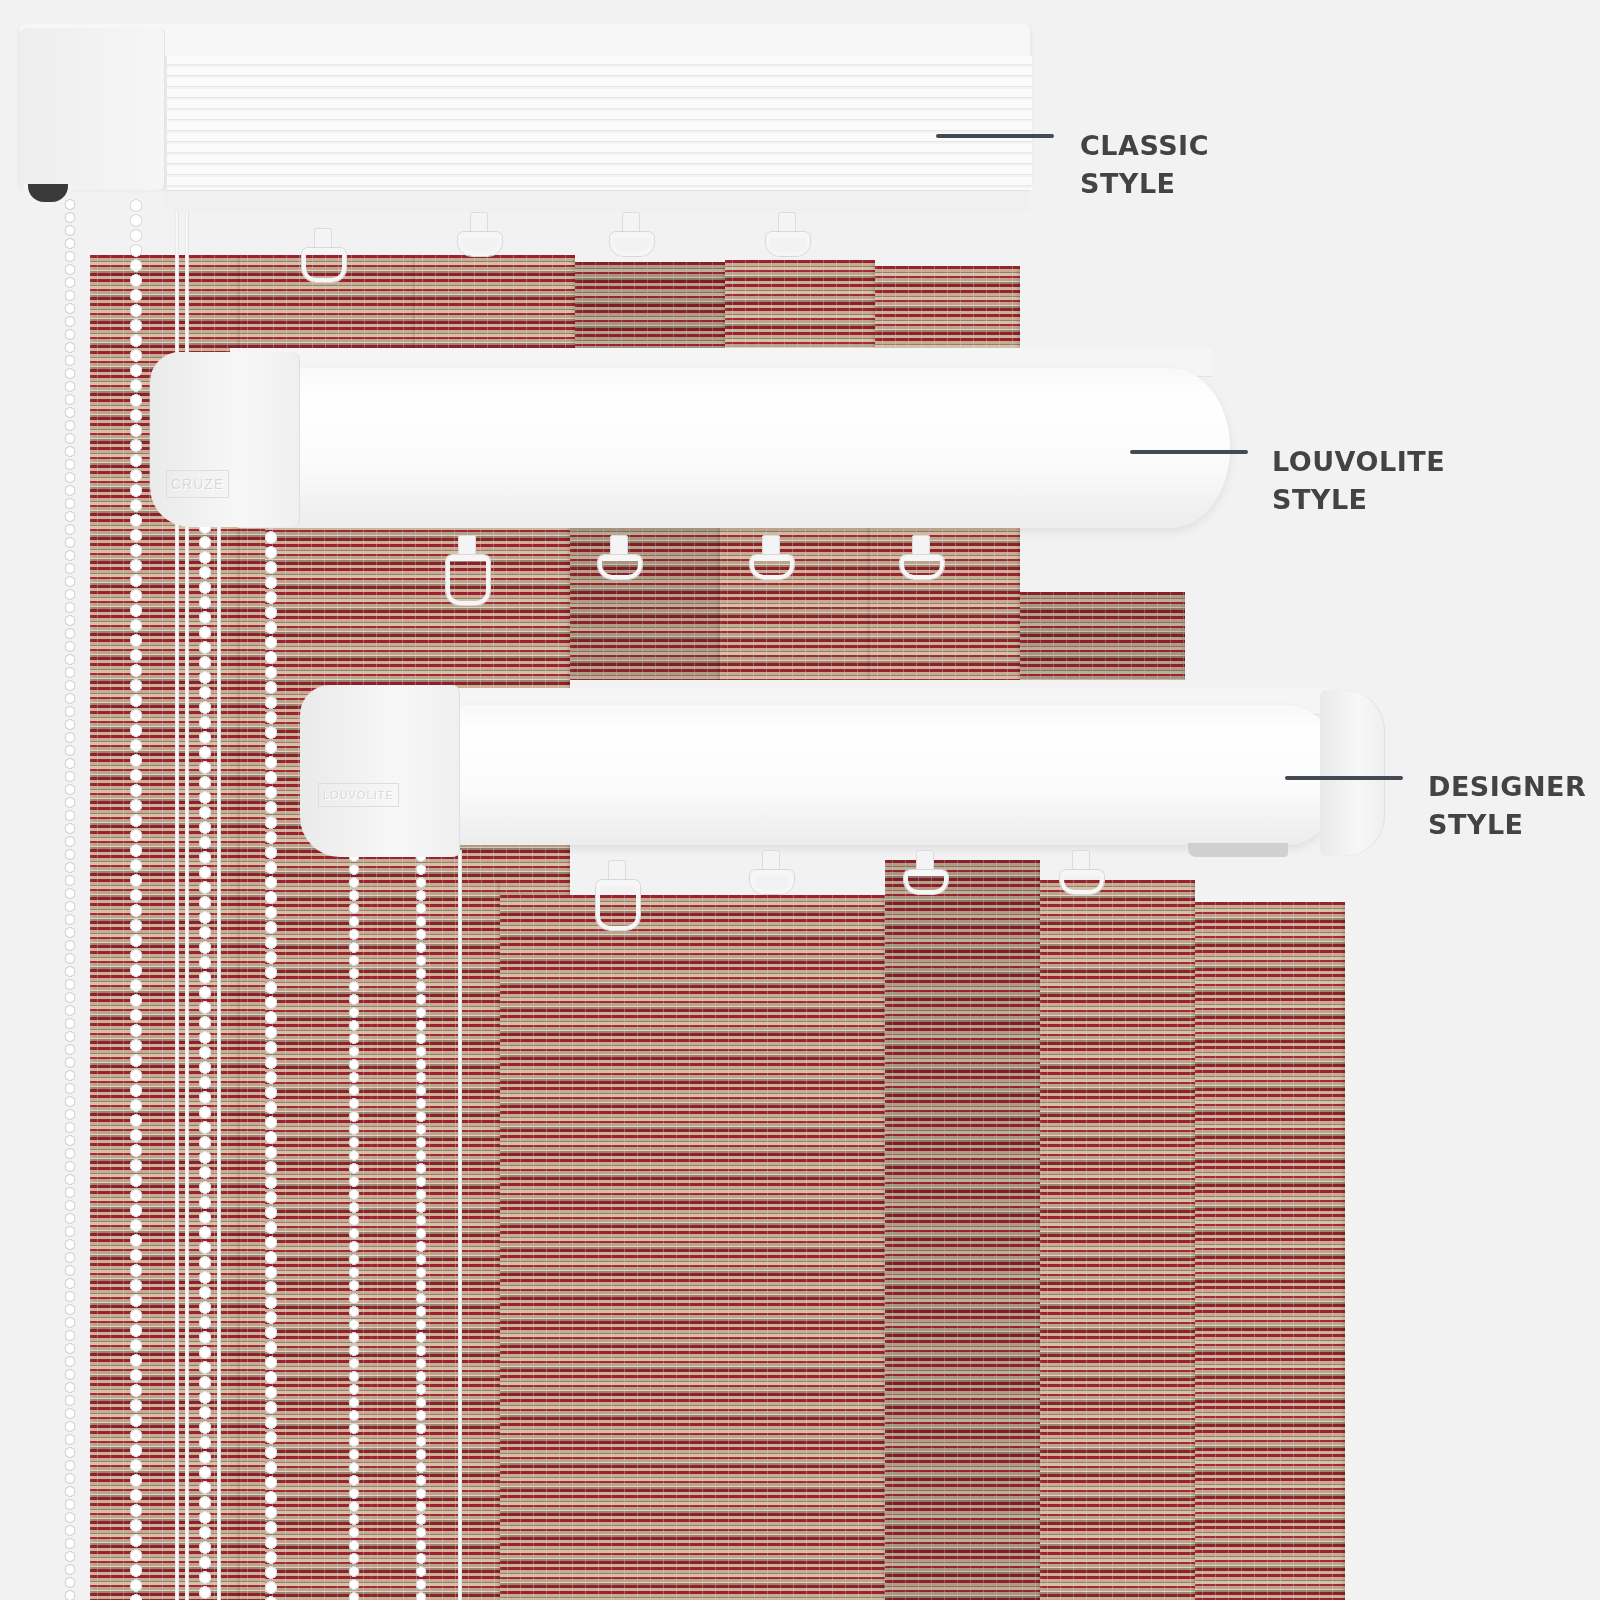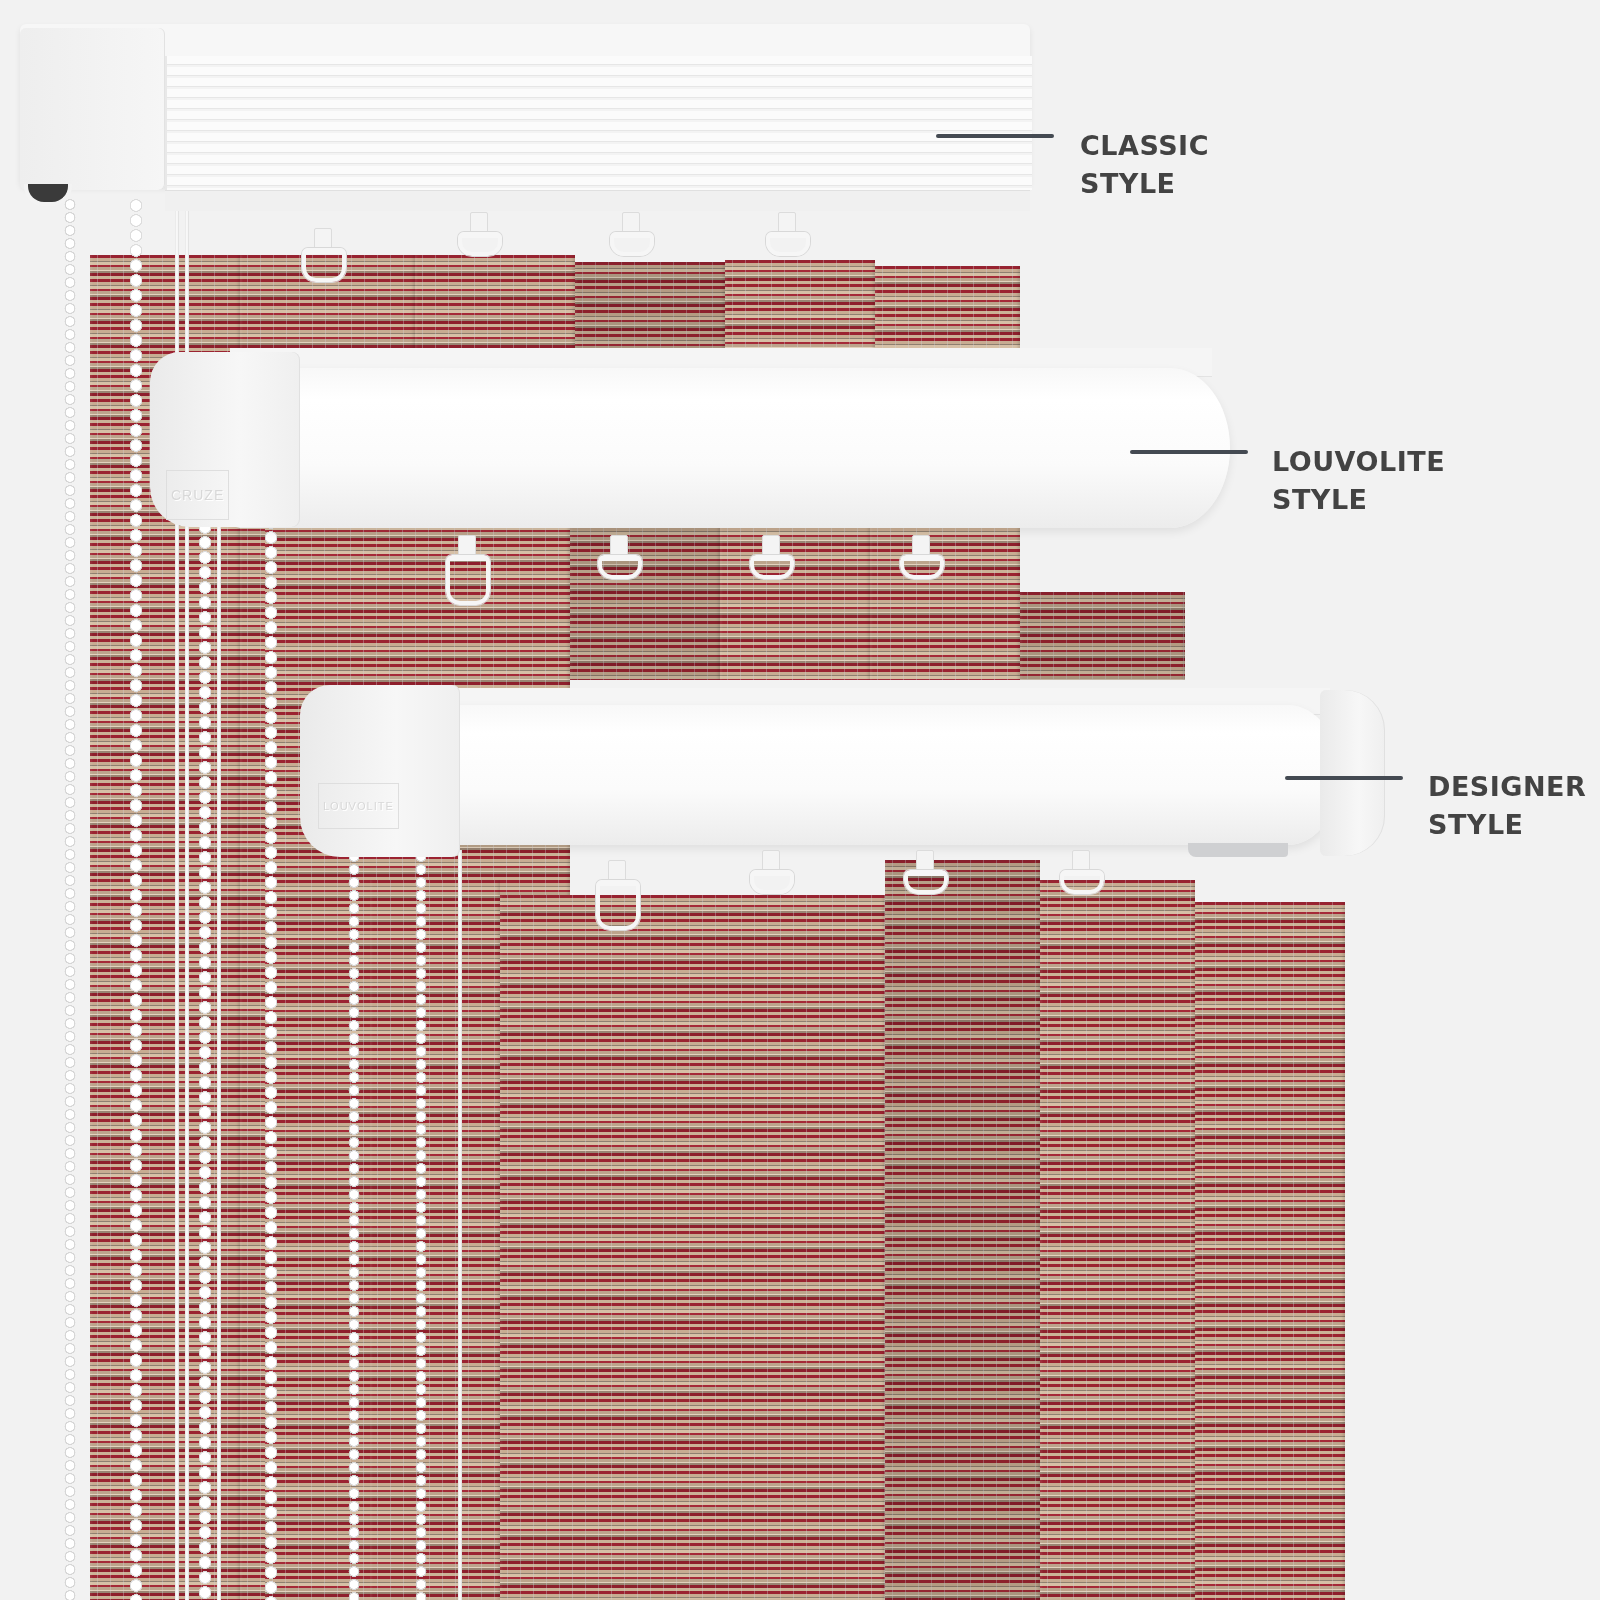--- a/index.html
+++ b/index.html
@@ -52,21 +52,21 @@
     box-shadow:0 4px 10px rgba(0,0,0,0.08);
   }
   .rail-top { position:absolute; background:#f5f5f5; border-bottom:1px solid #e3e3e3; }
   .endcap {
     position:absolute; background:linear-gradient(90deg,#eaeaea,#f7f7f7 60%,#efefef);
     border-radius:30px 8px 8px 40px;
     box-shadow: inset -1px 0 0 #e0e0e0;
   }
   .brand {
     position:absolute; color:#d8d8d8; font-size:14px; letter-spacing:1px;
-    border:1px solid #dedede; padding:16px 4px; text-shadow:1px 1px 0 #fff;
+    border:1px solid #dedede; padding:5px 4px; text-shadow:1px 1px 0 #fff;
   }
 
   
   .hook { position:absolute; width:40px; height:48px; }
   .hook .stem { position:absolute; left:12px; top:0; width:16px; height:24px; background:#f4f4f4; border:1px solid #dcdcdc; border-radius:2px; }
   .hook .loop { position:absolute; left:0; top:20px; width:36px; height:24px; border:4px solid #f6f6f6; border-top-width:6px; border-radius:6px 6px 14px 14px; box-shadow:0 0 0 1px #d8d8d8; }
 
   
   .callout-line { position:absolute; height:4px; background:#444a52; border-radius:2px; }
   .label {

